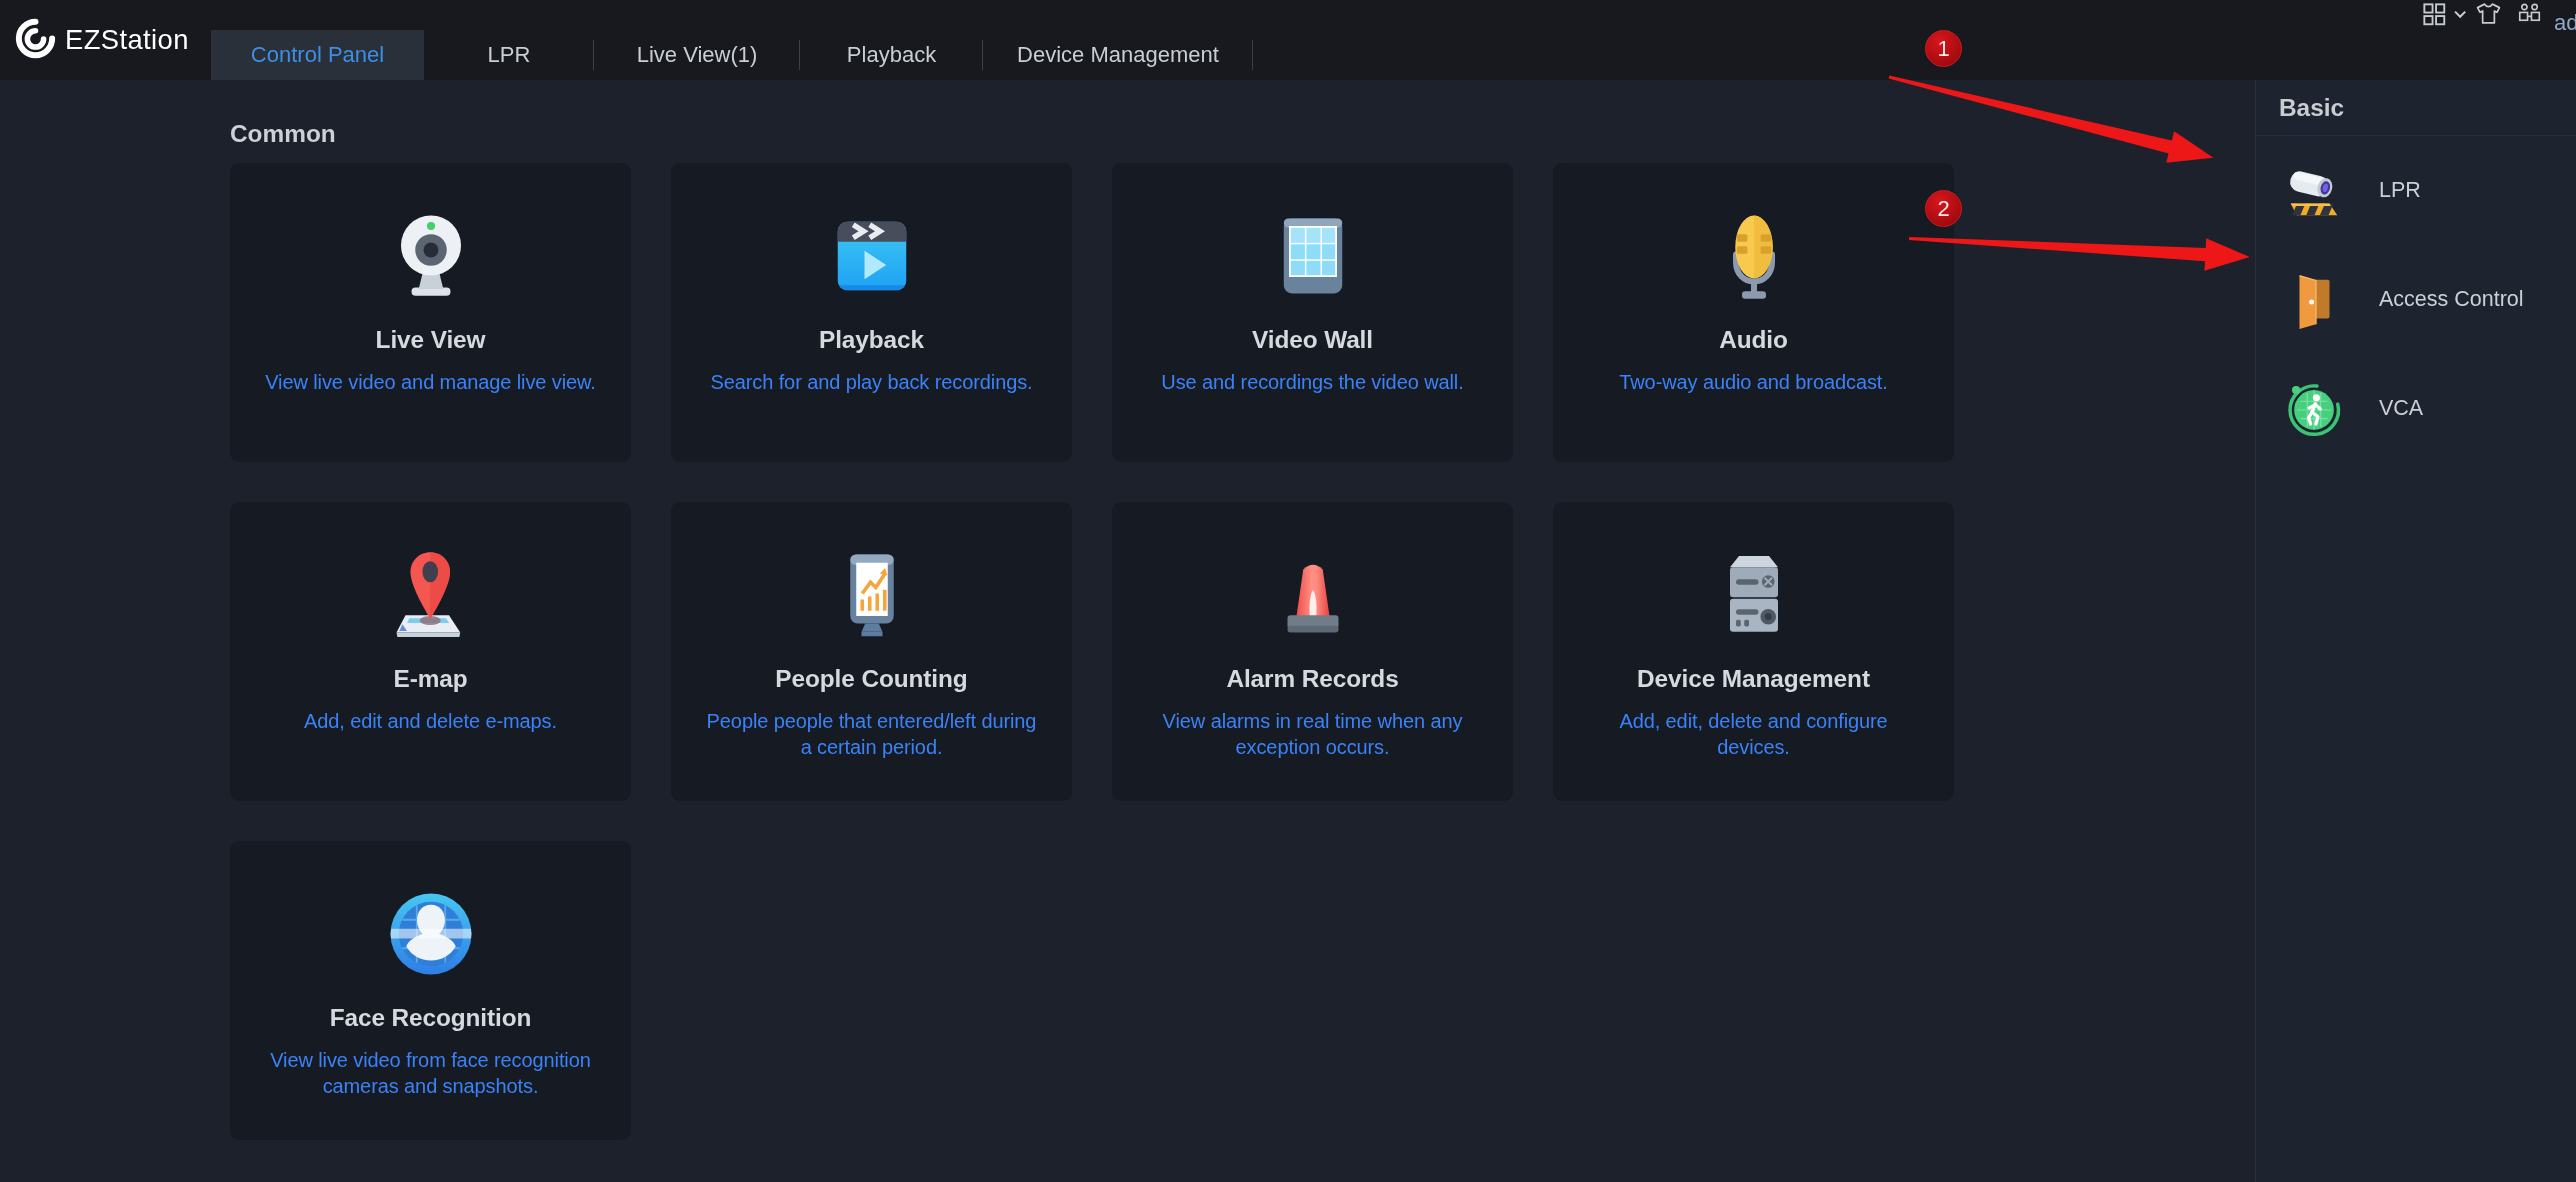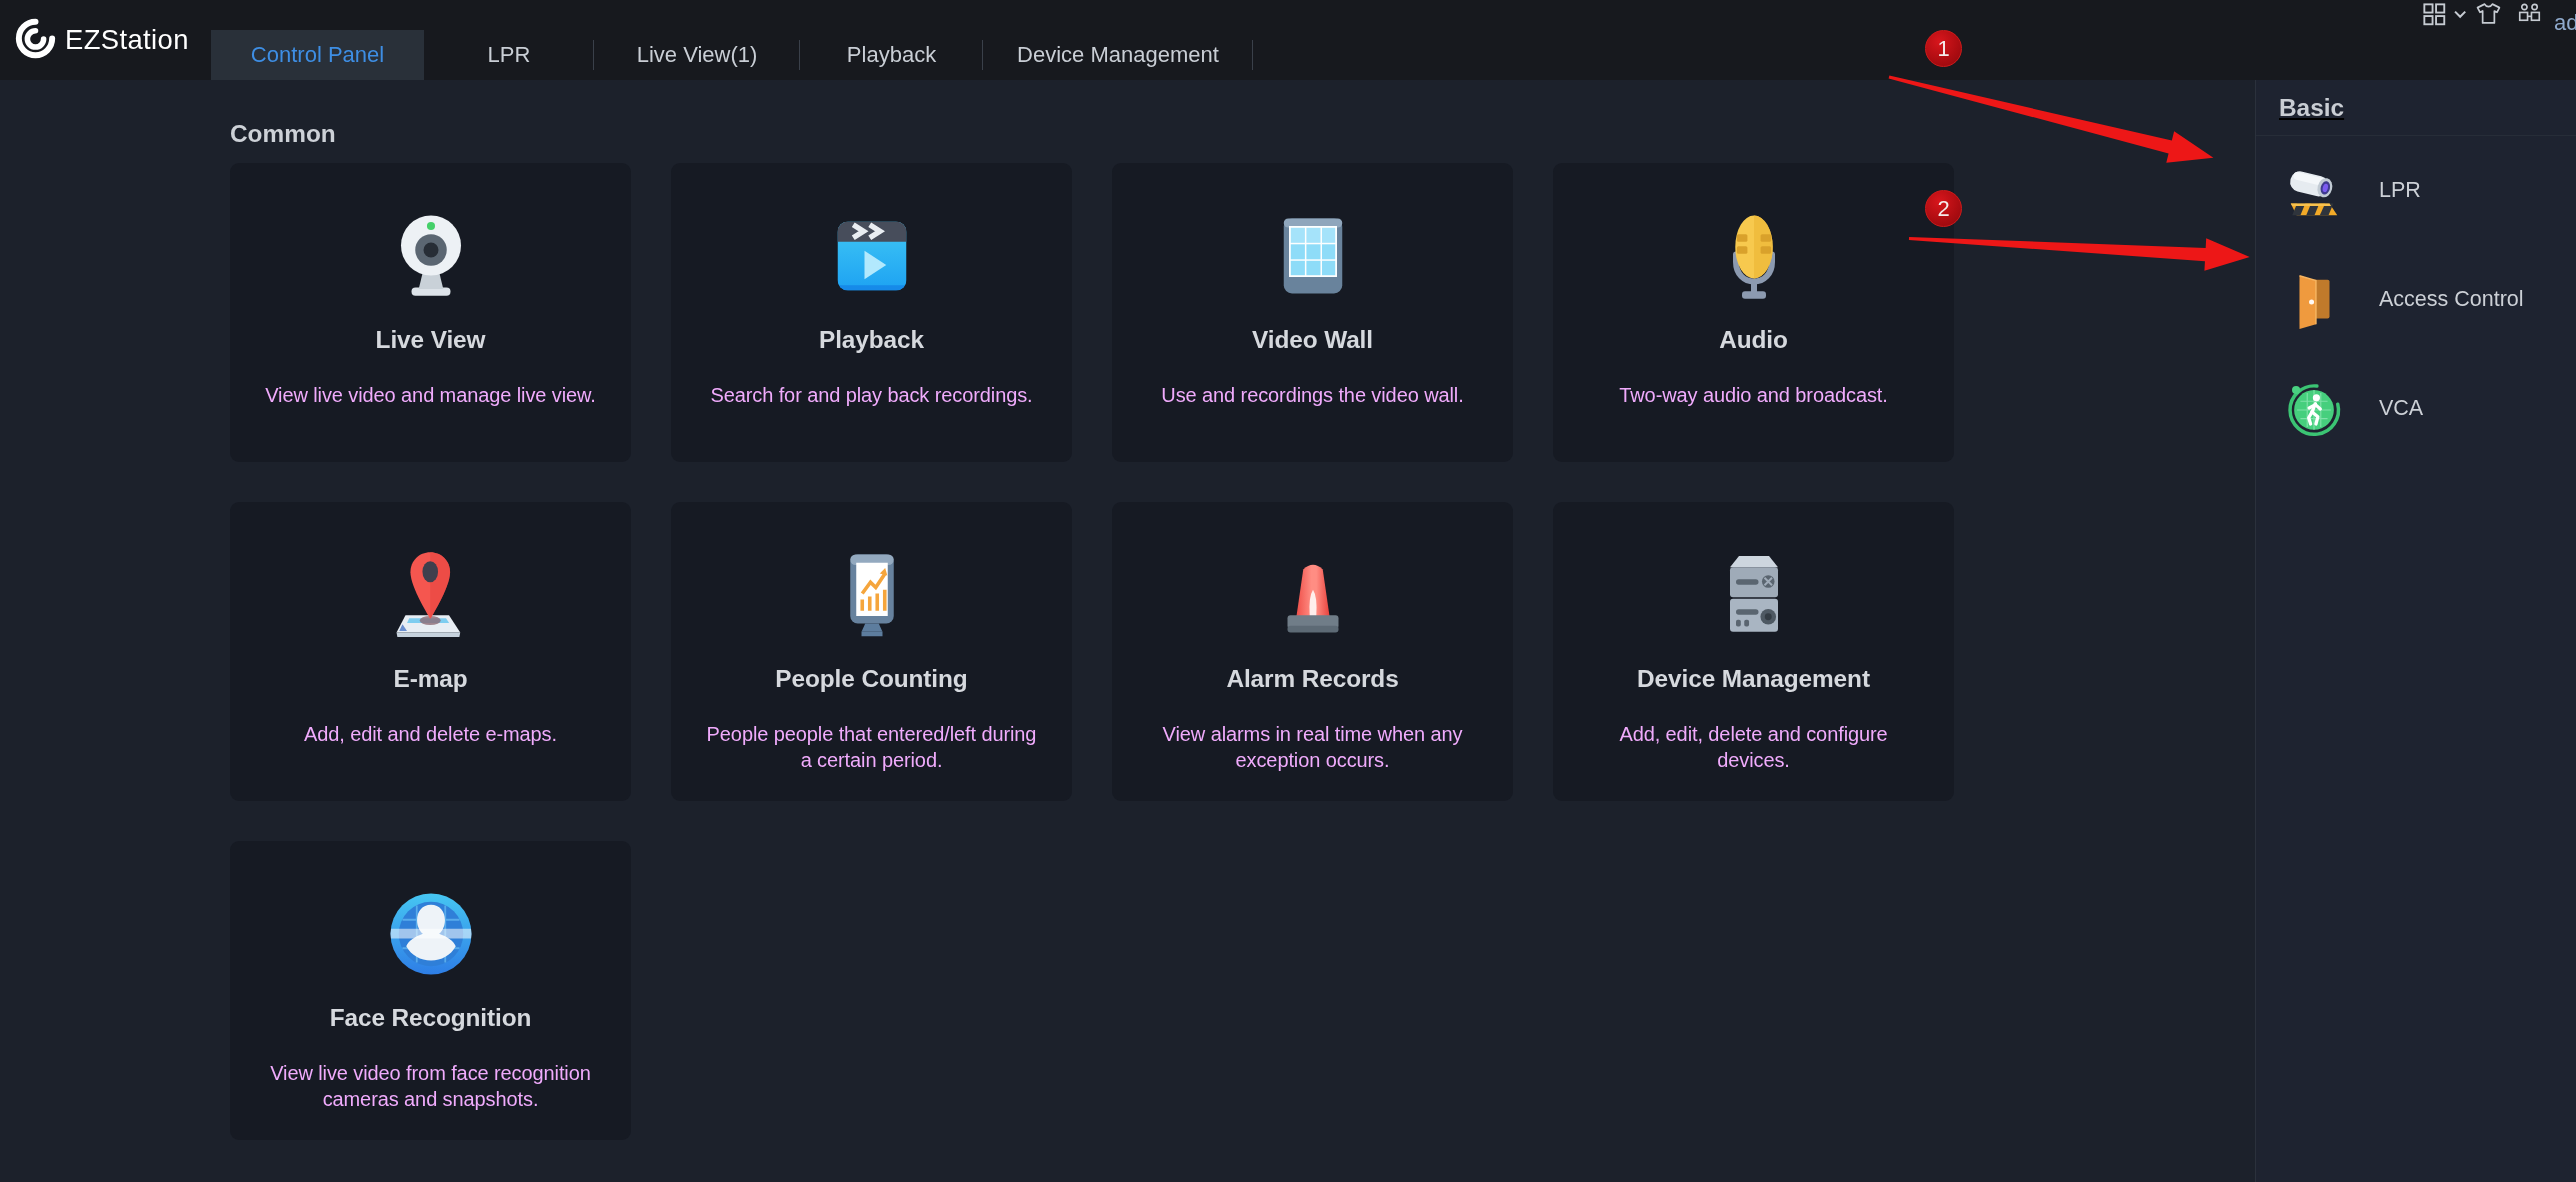--- a/index.html
+++ b/index.html
@@ -21,36 +21,36 @@
   .tab.active{background:#293039;color:#3e8ee4;}
   .tab:not(.active)::after{content:"";position:absolute;right:0;top:9.6px;height:30px;width:1.5px;background:#3a404a;}
   .topbar-icons span.tb-icon{position:absolute;display:block;}
   .tb-icon svg{display:block;}
   .user-label{position:absolute;left:2554px;top:10.4px;font-size:22px;color:#8fa9cc;cursor:pointer;}
   
   .sidebar{position:absolute;top:80px;right:0;width:321px;height:1102px;
     background:#1e2330;border-left:1.5px solid #2b313c;box-sizing:border-box;}
   .sb-header{height:55px;line-height:55px;padding-left:23px;
     font-size:24.4px;font-weight:bold;color:#c9cdd3;}
-  .sb-section.divided{border-bottom:1.5px solid #272d38;text-decoration:underline;}
+  .sb-section.divided{border-bottom:1.5px solid #272d38;}
   .sb-header + .sb-item{margin-top:9px;}
   .sb-item{height:109px;display:flex;align-items:center;padding-left:27px;cursor:pointer;}
   .sb-icon{width:62px;height:62px;display:block;flex:0 0 62px;}
   .sb-icon svg{width:62px;height:62px;display:block;}
   .sb-label{margin-left:34px;font-size:21.5px;color:#ccd0d6;}
   
   .section-title{position:absolute;left:230px;top:120px;font-size:24.4px;font-weight:bold;color:#cdd1d7;text-align:right;}
   .card-grid{position:absolute;left:230px;top:163px;display:grid;
     grid-template-columns:repeat(4,401px);column-gap:58px;row-gap:61px;gap:40px;}
   .card{width:401px;height:299px;background:#161a23;border-radius:9px;
     text-align:center;cursor:pointer;box-sizing:border-box;}
   .card-icon{margin-top:44px;height:98px;display:flex;justify-content:center;align-items:center;}
   .card-icon svg{width:96px;height:96px;display:block;}
   .card-title{margin-top:21px;font-size:24.4px;font-weight:bold;color:#d6d9de;letter-spacing:-0.1px;}
-  .card-desc{margin-top:28px;font-size:20px;line-height:26px;color:#f0abfc;padding:0 30px;letter-spacing:-0.1px;}
+  .card-desc{margin-top:15px;font-size:20px;line-height:26px;color:#3b82f6;padding:0 30px;letter-spacing:-0.1px;}
   
   .annotation-svg{position:absolute;left:0;top:0;width:2576px;height:1182px;pointer-events:none;z-index:50;}
   .marker{position:absolute;width:37px;height:37px;border-radius:50%;z-index:51;
     background:radial-gradient(circle at 38% 30%,#d8161c 0%,#b00d12 55%,#8f070c 100%);
     border:1.5px solid #cf1b1b;box-sizing:border-box;
     color:#f4eaea;font-size:22px;display:flex;align-items:center;justify-content:center;}
 </style>
 </head>
 <body>
 

